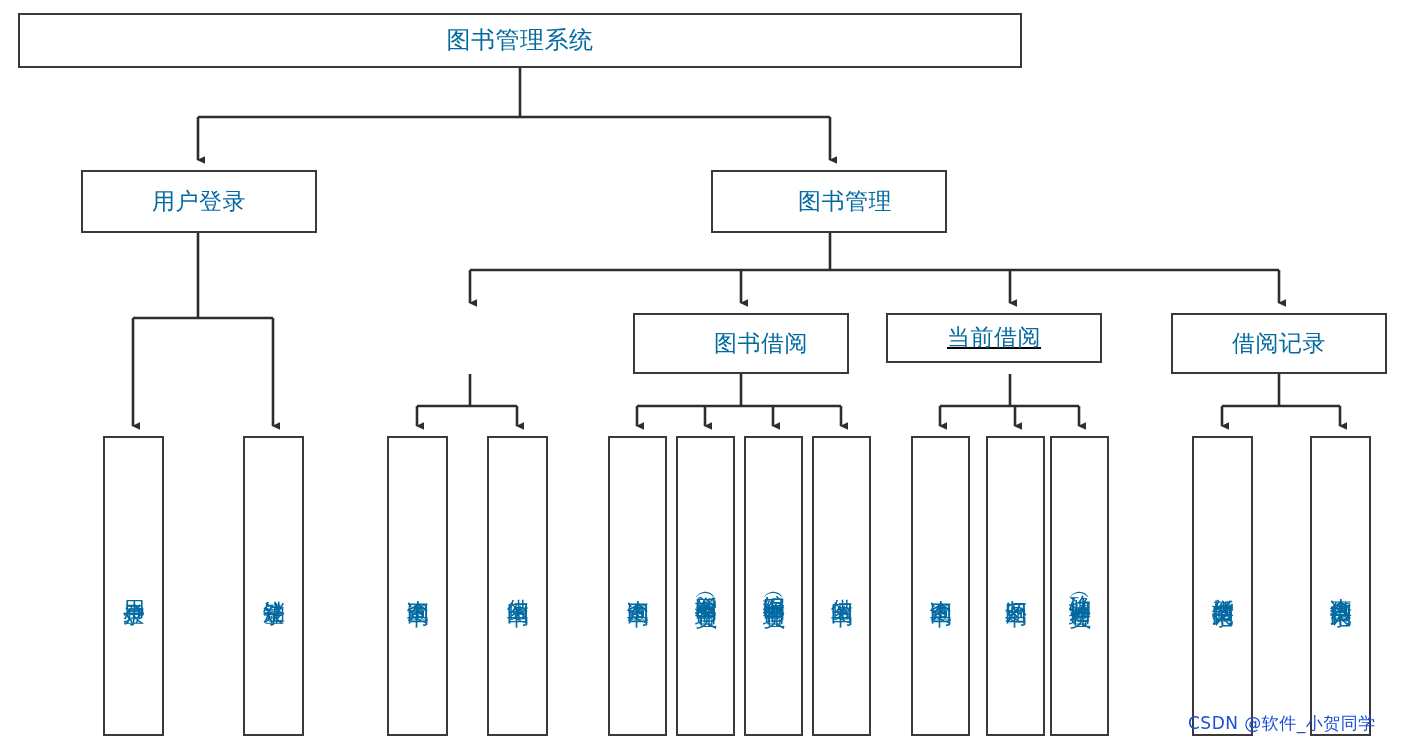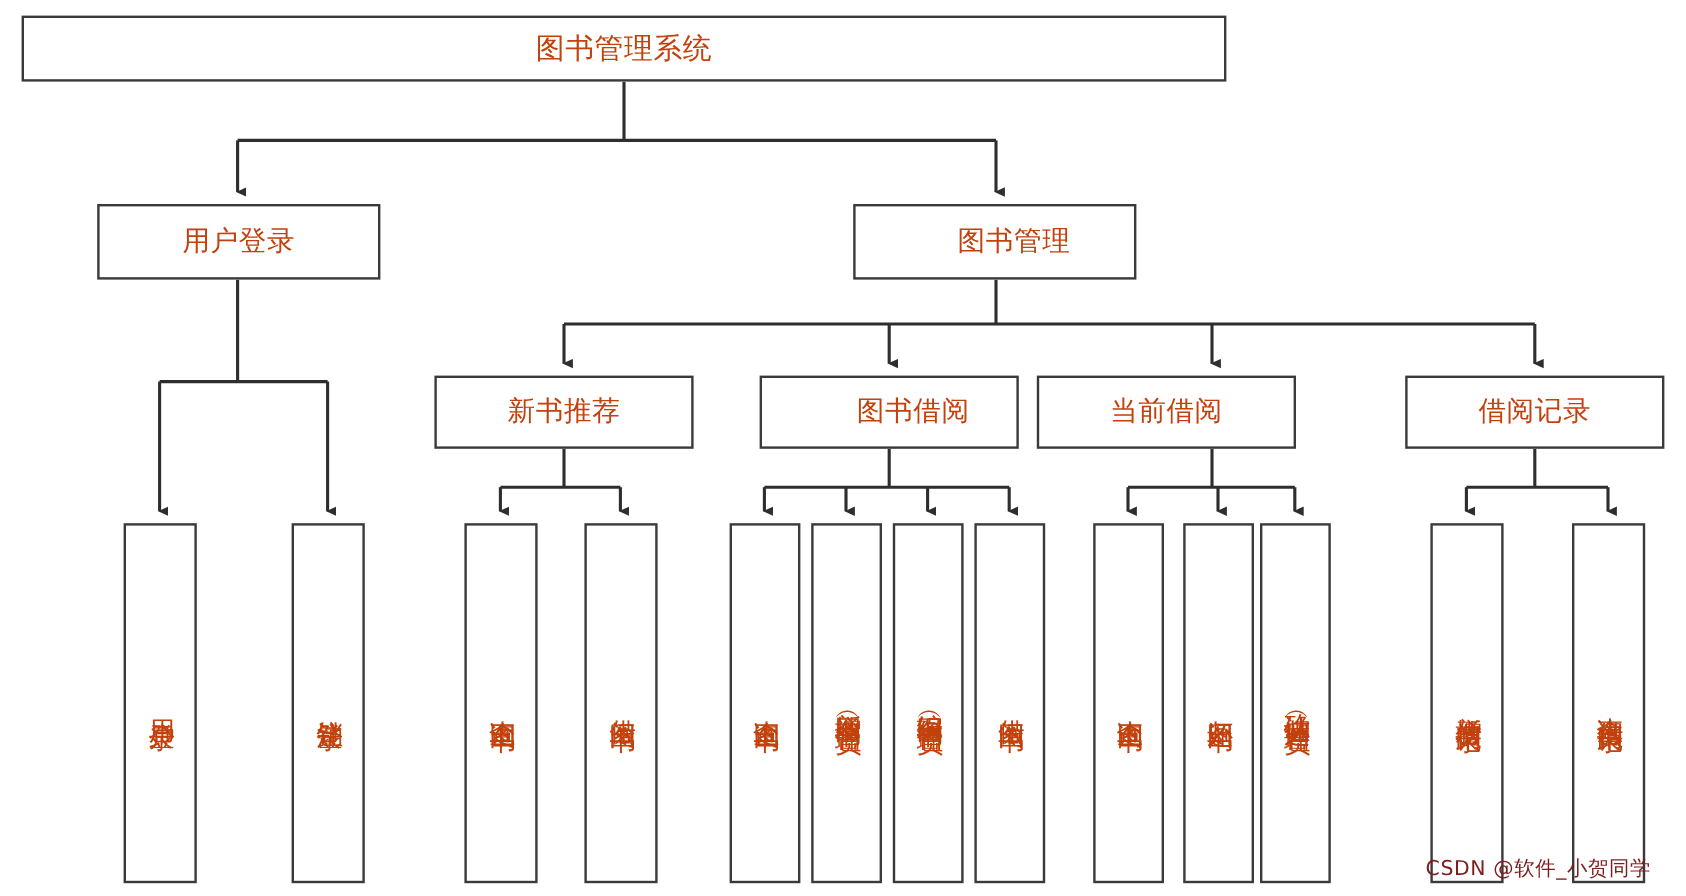--- a/index.html
+++ b/index.html
@@ -30,21 +30,21 @@
     position: absolute;
     box-sizing: border-box;
     background: #ffffff;
     border: 2.5px solid #3a3a3a;
     display: flex;
     align-items: center;
     justify-content: center;
     z-index: 2;
   }
   .node .label {
-    color: #c2410c;
+    color: #0369a1;
     font-size: 23px;
     line-height: 1.18;
     letter-spacing: 0.5px;
     text-align: center;
     white-space: nowrap;
   }
   .node.leaf {
     border-width: 2.5px;
   }
   .node.leaf .label {
@@ -54,21 +54,21 @@
     line-height: 1.22;
     letter-spacing: 2px;
     white-space: nowrap;
   }
   .node.root .label { font-size: 24px; }
   .watermark {
     position: absolute;
     left: 1188px;
     top: 712px;
     font-size: 17px;
-    color: #7f1d1d;
+    color: #1d4ed8;
     letter-spacing: 0.5px;
     z-index: 3;
     white-space: nowrap;
     font-family: "DejaVu Sans", "Liberation Sans", sans-serif;
   }
 </style>
 </head>
 <body>
 
 <div id="diagram-root">
@@ -127,27 +127,24 @@
     <span class="label">图书管理系统</span>
   </div>
 
   <div class="node" style="left:81px; top:170px; width:236px; height:63px;">
     <span class="label">用户登录</span>
   </div>
   <div class="node" style="left:711px; top:170px; width:236px; height:63px;padding-left:32px;">
     <span class="label">图书管理</span>
   </div>
 
-  <div class="node" style="left:362px; top:313px; width:216px; height:61px;">
-    <span class="label">新书推荐</span>
-  </div>
   <div class="node" style="left:633px; top:313px; width:216px; height:61px;padding-left:40px;">
     <span class="label">图书借阅</span>
   </div>
-  <div class="node" style="left:864px; top:313px; width:216px; height:61px;">
+  <div class="node" style="left:886px; top:313px; width:216px; height:50px;text-decoration:underline;">
     <span class="label">当前借阅</span>
   </div>
   <div class="node" style="left:1171px; top:313px; width:216px; height:61px;">
     <span class="label">借阅记录</span>
   </div>
 
   <div class="node leaf" style="left:103px; top:436px; width:61px; height:300px;">
     <span class="label">用户登录</span>
   </div>
   <div class="node leaf" style="left:243px; top:436px; width:61px; height:300px;">

